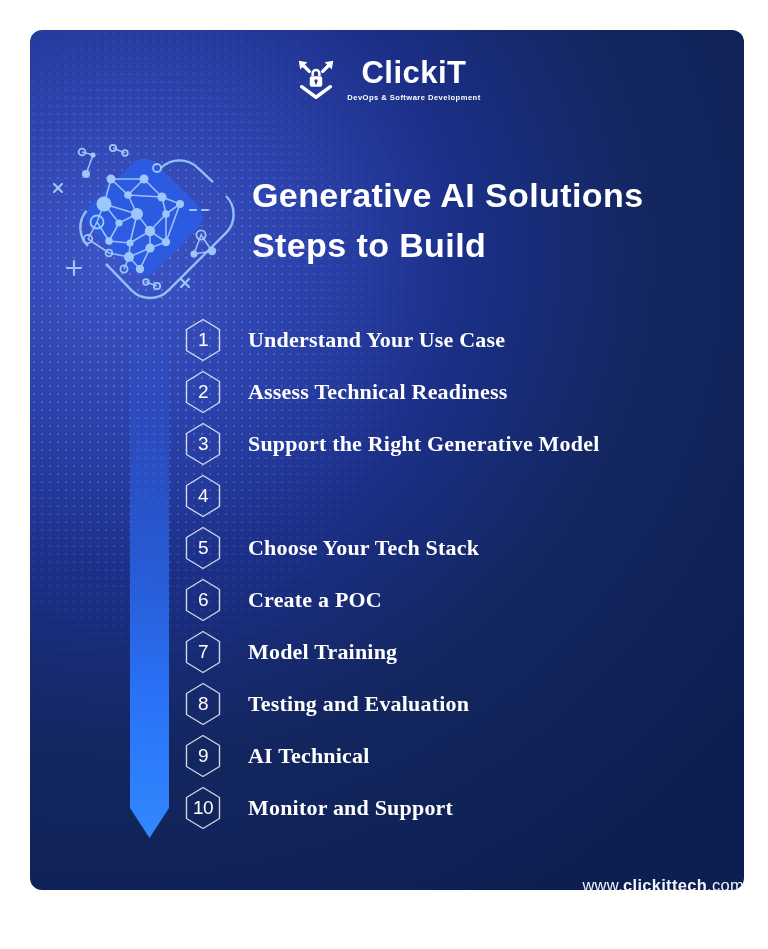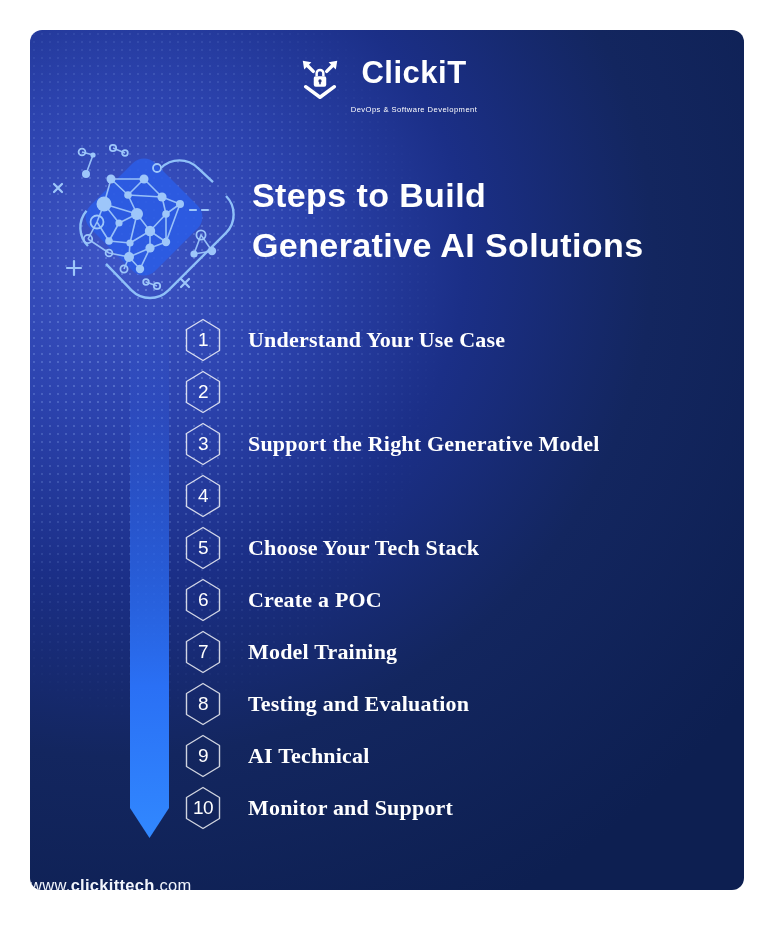--- a/index.html
+++ b/index.html
@@ -12,37 +12,37 @@
   .card::before{content:"";position:absolute;inset:0;pointer-events:none;
     background-image:radial-gradient(rgba(170,200,255,0.45) 1px, transparent 1.3px);
     background-size:8px 8px;
     -webkit-mask-image:radial-gradient(ellipse 420px 560px at 16% 34%, rgba(0,0,0,.8), transparent 72%);
     mask-image:radial-gradient(ellipse 420px 560px at 16% 34%, rgba(0,0,0,.8), transparent 72%);}
   .brand{position:absolute;top:26px;left:0;width:100%;display:flex;justify-content:center;
     align-items:flex-start;gap:8px;}
   .brand-icon{width:46px;height:46px;flex:0 0 auto;margin-top:1px;}
   .brand-col{display:flex;flex-direction:column;align-items:center;}
   .brand-name{color:#ffffff;font-size:31px;font-weight:700;letter-spacing:.5px;line-height:34px;}
-  .brand-tagline{color:#ffffff;font-size:7.6px;font-weight:400;letter-spacing:.45px;margin-top:15px;
+  .brand-tagline{color:#ffffff;font-size:7.6px;font-weight:700;letter-spacing:.45px;margin-top:3px;
     white-space:nowrap;}
   .title{position:absolute;left:222px;top:140px;color:#ffffff;font-weight:800;
     font-size:34px;line-height:50px;letter-spacing:.4px;}
   .net-illustration{position:absolute;left:10px;top:92px;width:220px;height:228px;}
   .timeline-bar{position:absolute;left:100px;top:268px;width:39px;height:540px;
     background:linear-gradient(180deg, rgba(40,70,180,0) 0%, rgba(45,90,220,.30) 20%,
       rgba(44,104,238,.68) 45%, #2a70f5 72%, #3188ff 100%);
     clip-path:polygon(0 0,100% 0,100% calc(100% - 30px),50% 100%,0 calc(100% - 30px));}
   .steps{position:absolute;left:154px;top:284px;width:540px;}
   .step{height:52px;display:flex;align-items:center;}
   .hex{position:relative;width:38px;height:44px;flex:0 0 auto;}
   .hex svg{position:absolute;left:0;top:0;}
   .hex-num{position:absolute;inset:0;display:flex;align-items:center;justify-content:center;
     color:#ffffff;font-size:19px;font-weight:400;letter-spacing:-.5px;}
   .step-label{margin-left:26px;color:#ffffff;font-size:22px;font-weight:700;letter-spacing:.2px;font-family:Liberation Serif, serif;}
-  .footer{position:absolute;left:0;top:846px;width:100%;text-align:left;color:#f2f5fc;
+  .footer{position:absolute;left:0;top:846px;width:100%;text-align:right;color:#f2f5fc;
     font-size:16.5px;font-weight:400;letter-spacing:.3px;}
   .footer b{font-weight:700;}
 </style>
 </head>
 <body>
 
 <div class="card">
 
   <div class="brand">
     <svg class="brand-icon" viewBox="0 0 48 48">
@@ -130,22 +130,22 @@
 
     <g stroke="#9dc6fa" stroke-width="2.2" stroke-linecap="round">
       <path d="M14 62 L22 70 M22 62 L14 70"></path>
       <path d="M141 157 L149 165 M149 157 L141 165"></path>
       <path d="M34 139 V 153 M27 146 H 41"></path>
       <path d="M150 88 H 156 M162 88 H 168"></path>
     </g>
   </svg>
 
   <div class="title">
+    <div>Generative AI Solutions</div>
     <div>Steps to Build</div>
-    <div>Generative AI Solutions</div>
   </div>
 
   <div class="timeline-bar"></div>
 
   <div class="steps">
     <div class="step">
       <div class="hex">
         <svg width="38" height="44" viewBox="0 0 38 44">
             <polygon points="19,1.5 35.5,11.5 35.5,32.5 19,42.5 2.5,32.5 2.5,11.5" fill="none" stroke="rgba(255,255,255,.8)" stroke-width="1.4" stroke-linejoin="round"></polygon>
           </svg>
@@ -153,20 +153,21 @@
       </div>
       <div class="step-label">Understand Your Use Case</div>
     </div>
     <div class="step">
       <div class="hex">
         <svg width="38" height="44" viewBox="0 0 38 44">
             <polygon points="19,1.5 35.5,11.5 35.5,32.5 19,42.5 2.5,32.5 2.5,11.5" fill="none" stroke="rgba(255,255,255,.8)" stroke-width="1.4" stroke-linejoin="round"></polygon>
           </svg>
         <span class="hex-num">2</span>
       </div>
+      <div class="step-label">Assess Technical Readiness</div>
     </div>
     <div class="step">
       <div class="hex">
         <svg width="38" height="44" viewBox="0 0 38 44">
             <polygon points="19,1.5 35.5,11.5 35.5,32.5 19,42.5 2.5,32.5 2.5,11.5" fill="none" stroke="rgba(255,255,255,.8)" stroke-width="1.4" stroke-linejoin="round"></polygon>
           </svg>
         <span class="hex-num">3</span>
       </div>
       <div class="step-label">Support the Right Generative Model</div>
     </div>

